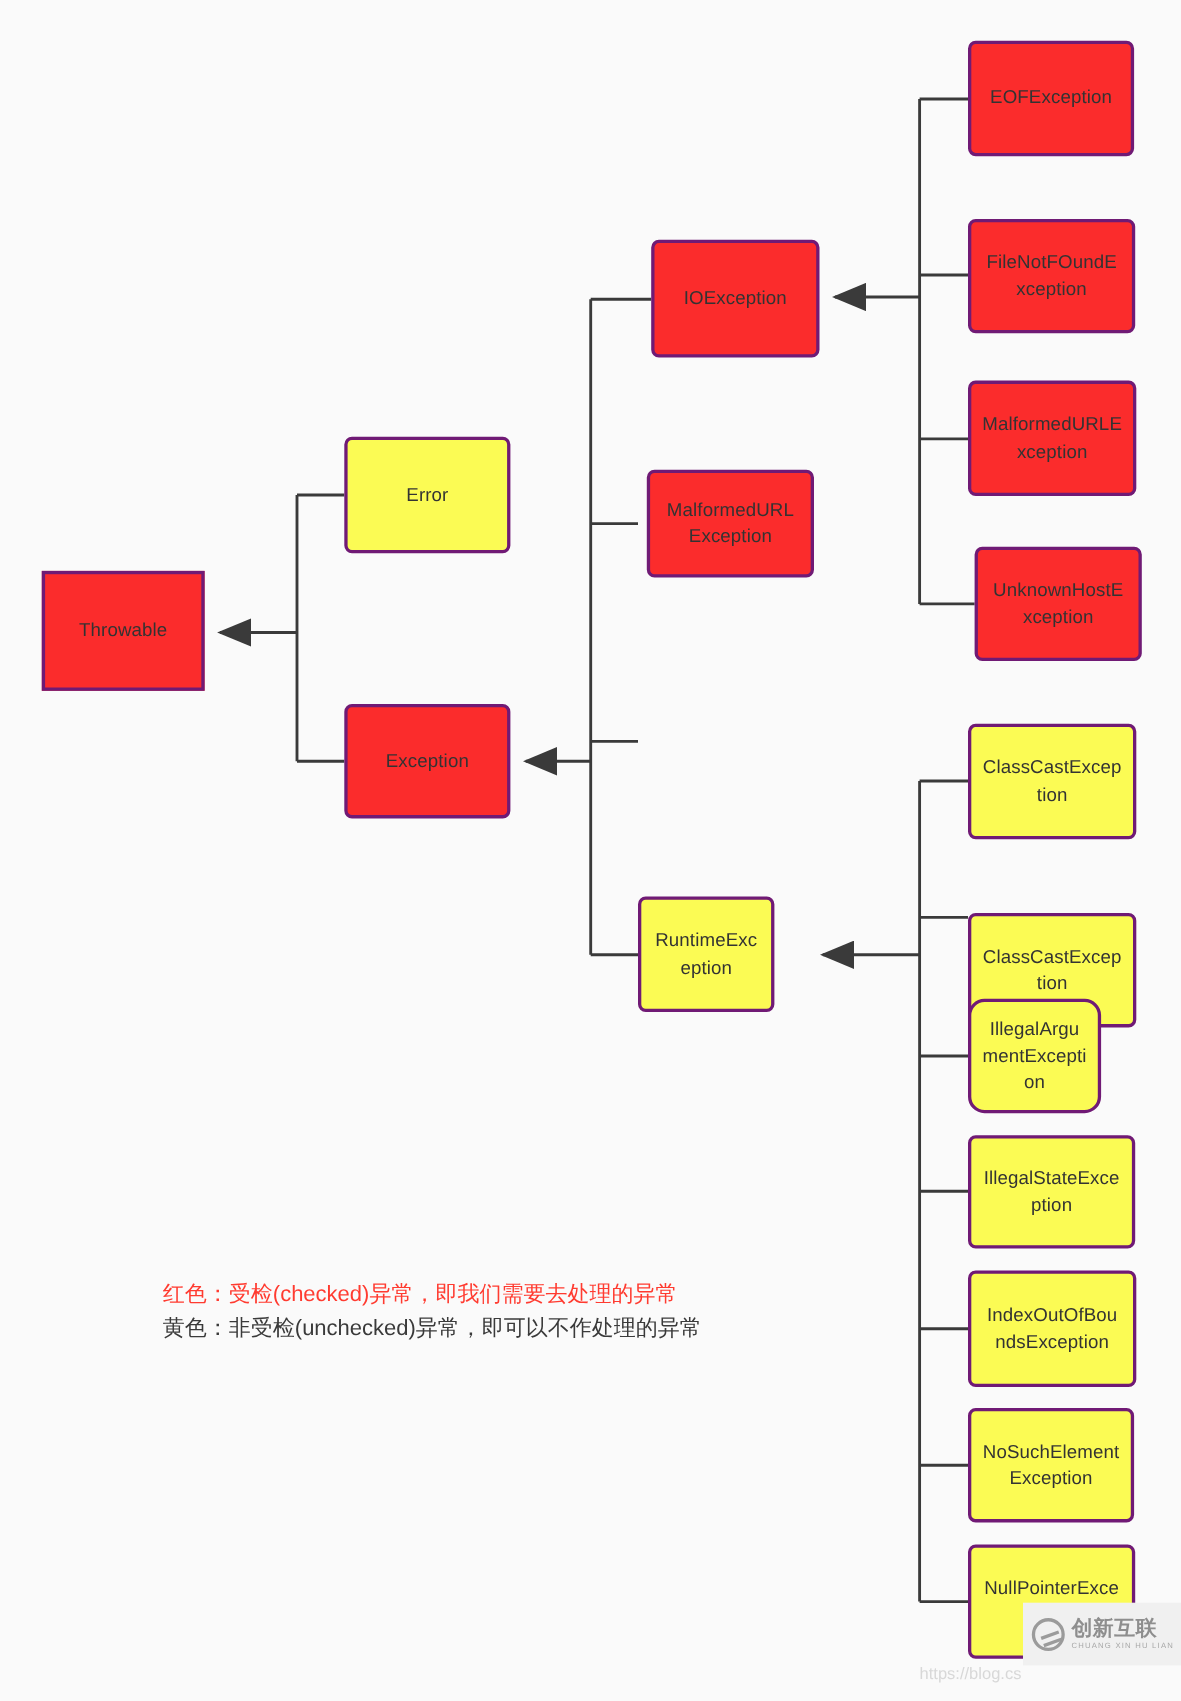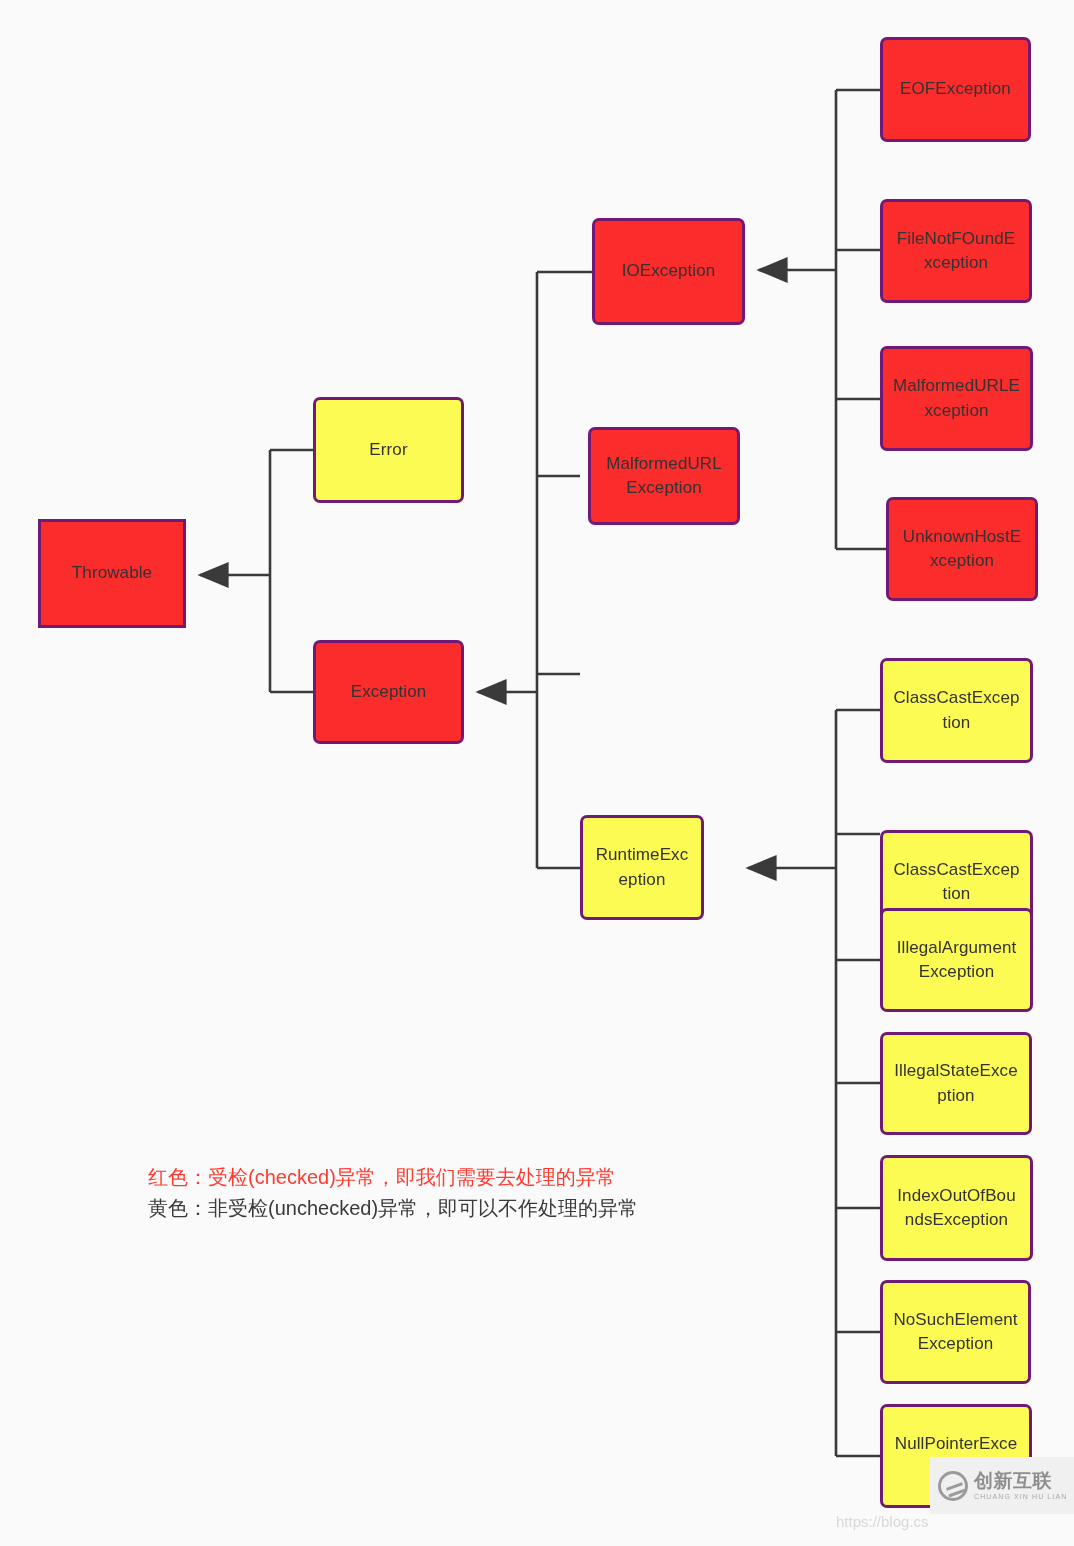--- a/index.html
+++ b/index.html
@@ -212,21 +212,21 @@
   </div>
 
   <div class="node unchecked" style="left:880px; top:658px; width:153px; height:105px;">
     <span class="node-label">ClassCastException</span>
   </div>
 
   <div class="node unchecked" style="left:880px; top:782px; width:153px; height:104px;margin-top:48px;">
     <span class="node-label">ClassCastException</span>
   </div>
 
-  <div class="node unchecked" style="left:880px; top:908px; width:153px; height:104px;">
+  <div class="node unchecked" style="left:880px; top:908px; width:121px; height:104px;border-radius:15px;">
     <span class="node-label">IllegalArgumentException</span>
   </div>
 
   <div class="node unchecked" style="left:880px; top:1032px; width:152px; height:103px;">
     <span class="node-label">IllegalStateException</span>
   </div>
 
   <div class="node unchecked" style="left:880px; top:1155px; width:153px; height:106px;">
     <span class="node-label">IndexOutOfBoundsException</span>
   </div>

